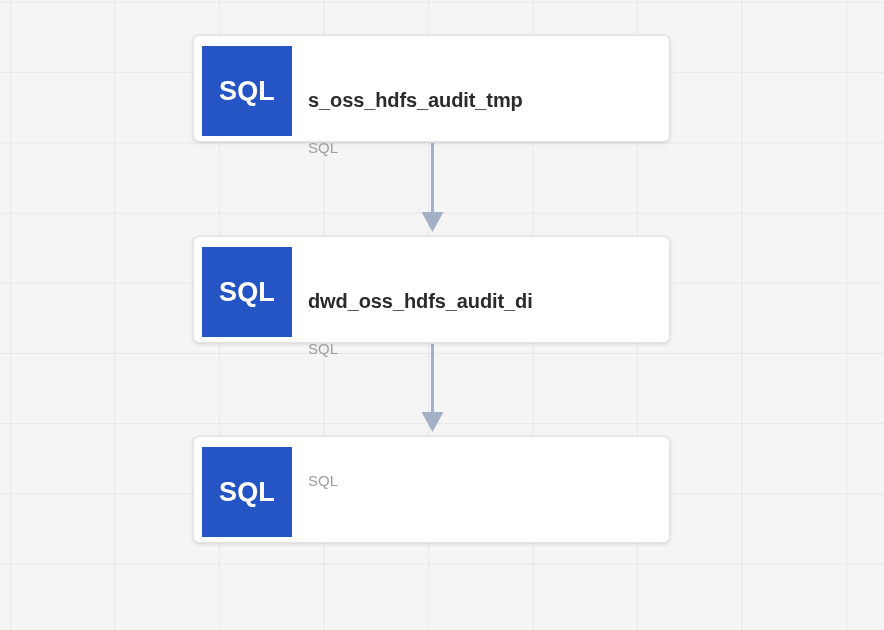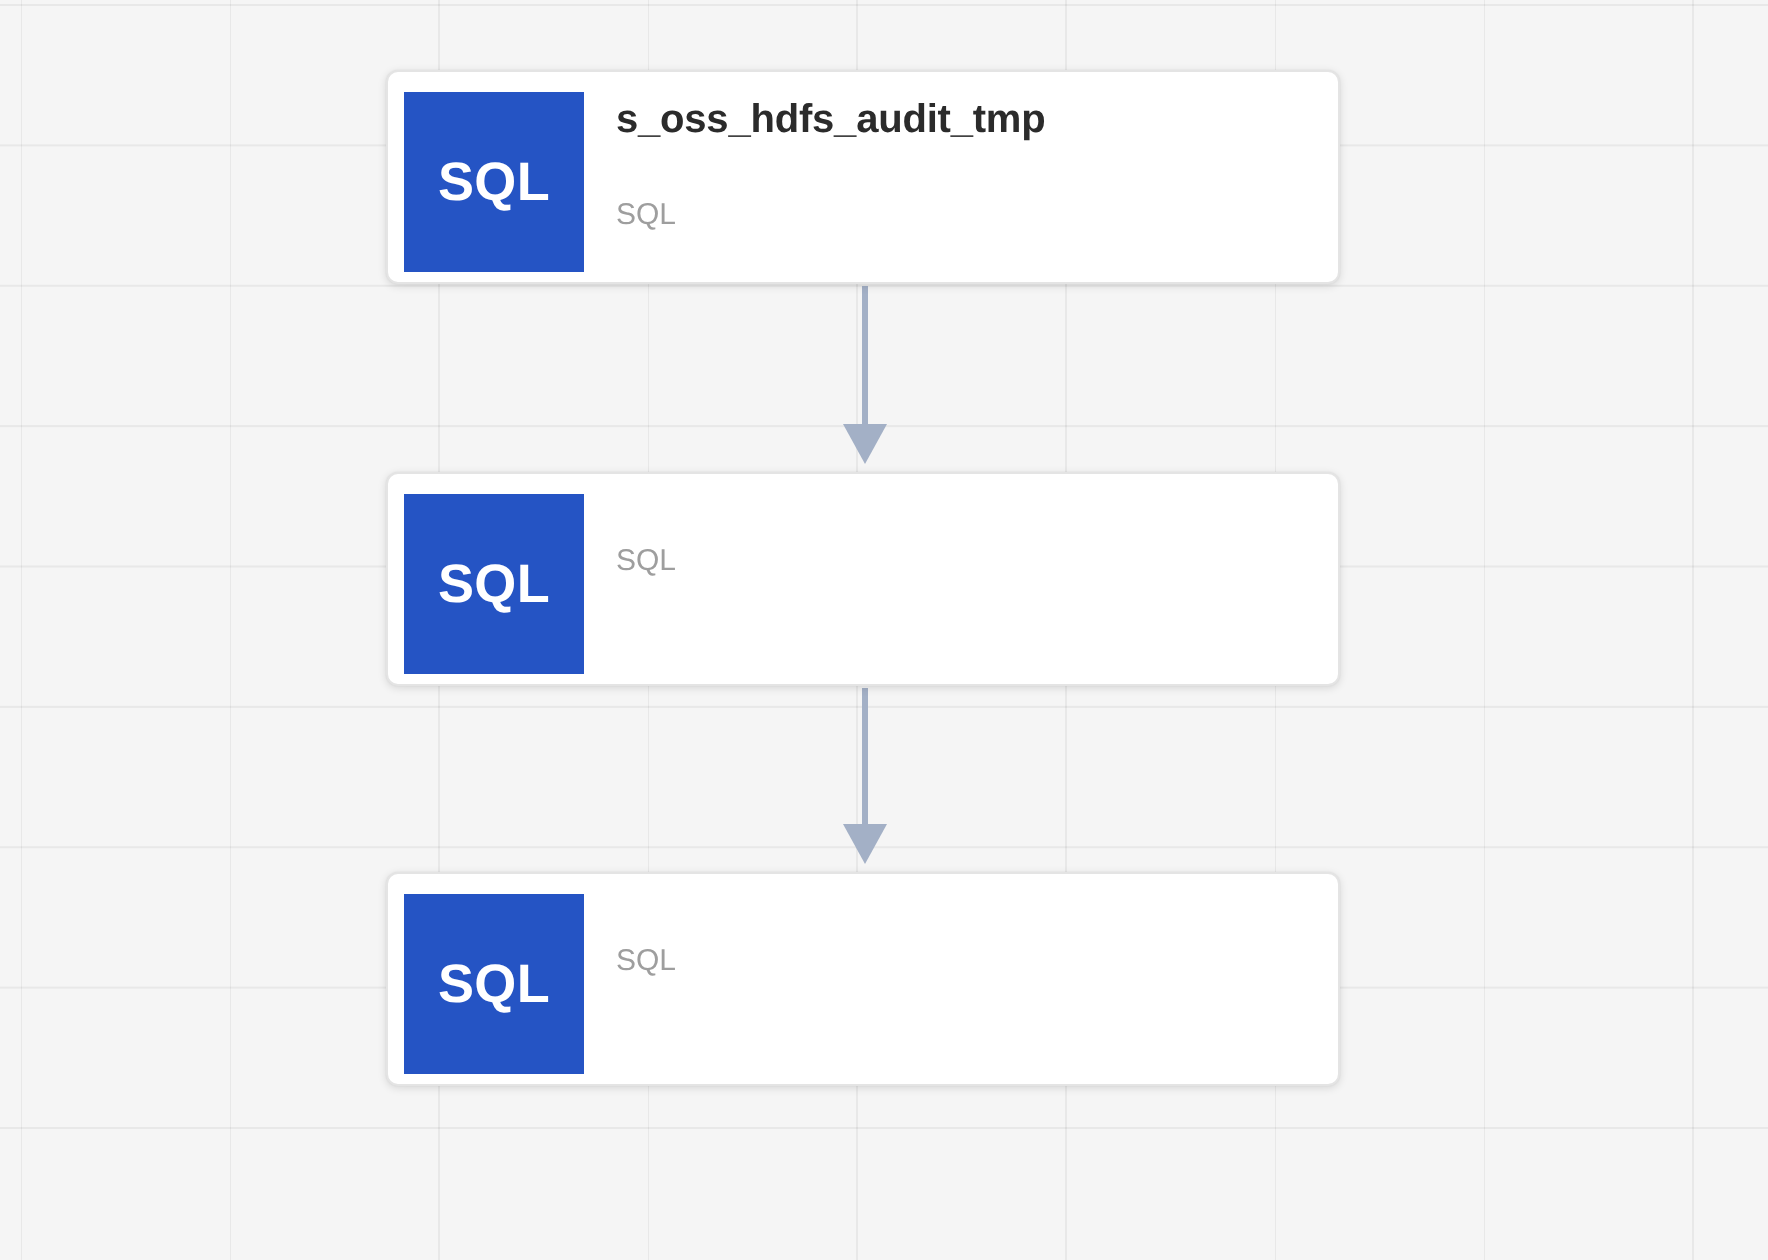--- a/index.html
+++ b/index.html
@@ -82,20 +82,21 @@
 
   .node-title {
     font-size: 20px;
     font-weight: bold;
     color: #2b2b2b;
     line-height: 1.4;
     letter-spacing: -0.1px;
     white-space: nowrap;
     overflow: hidden;
     text-overflow: ellipsis;
+    margin-top: 40px;
   }
 
   .node-subtitle {
     margin-top: 25px;
     font-size: 15px;
     font-weight: normal;
     color: #9e9e9e;
     line-height: 1.2;
   }
 </style>
@@ -119,20 +120,21 @@
     <div class="node-icon">SQL</div>
     <div class="node-body">
       <div class="node-title">s_oss_hdfs_audit_tmp</div>
       <div class="node-subtitle">SQL</div>
     </div>
   </div>
 
   <div class="node-card n1">
     <div class="node-icon">SQL</div>
     <div class="node-body">
+      <div class="node-title">dwd_oss_hdfs_audit_di</div>
       <div class="node-subtitle">SQL</div>
     </div>
   </div>
 
   <div class="node-card n2">
     <div class="node-icon">SQL</div>
     <div class="node-body">
       <div class="node-subtitle">SQL</div>
     </div>
   </div>

